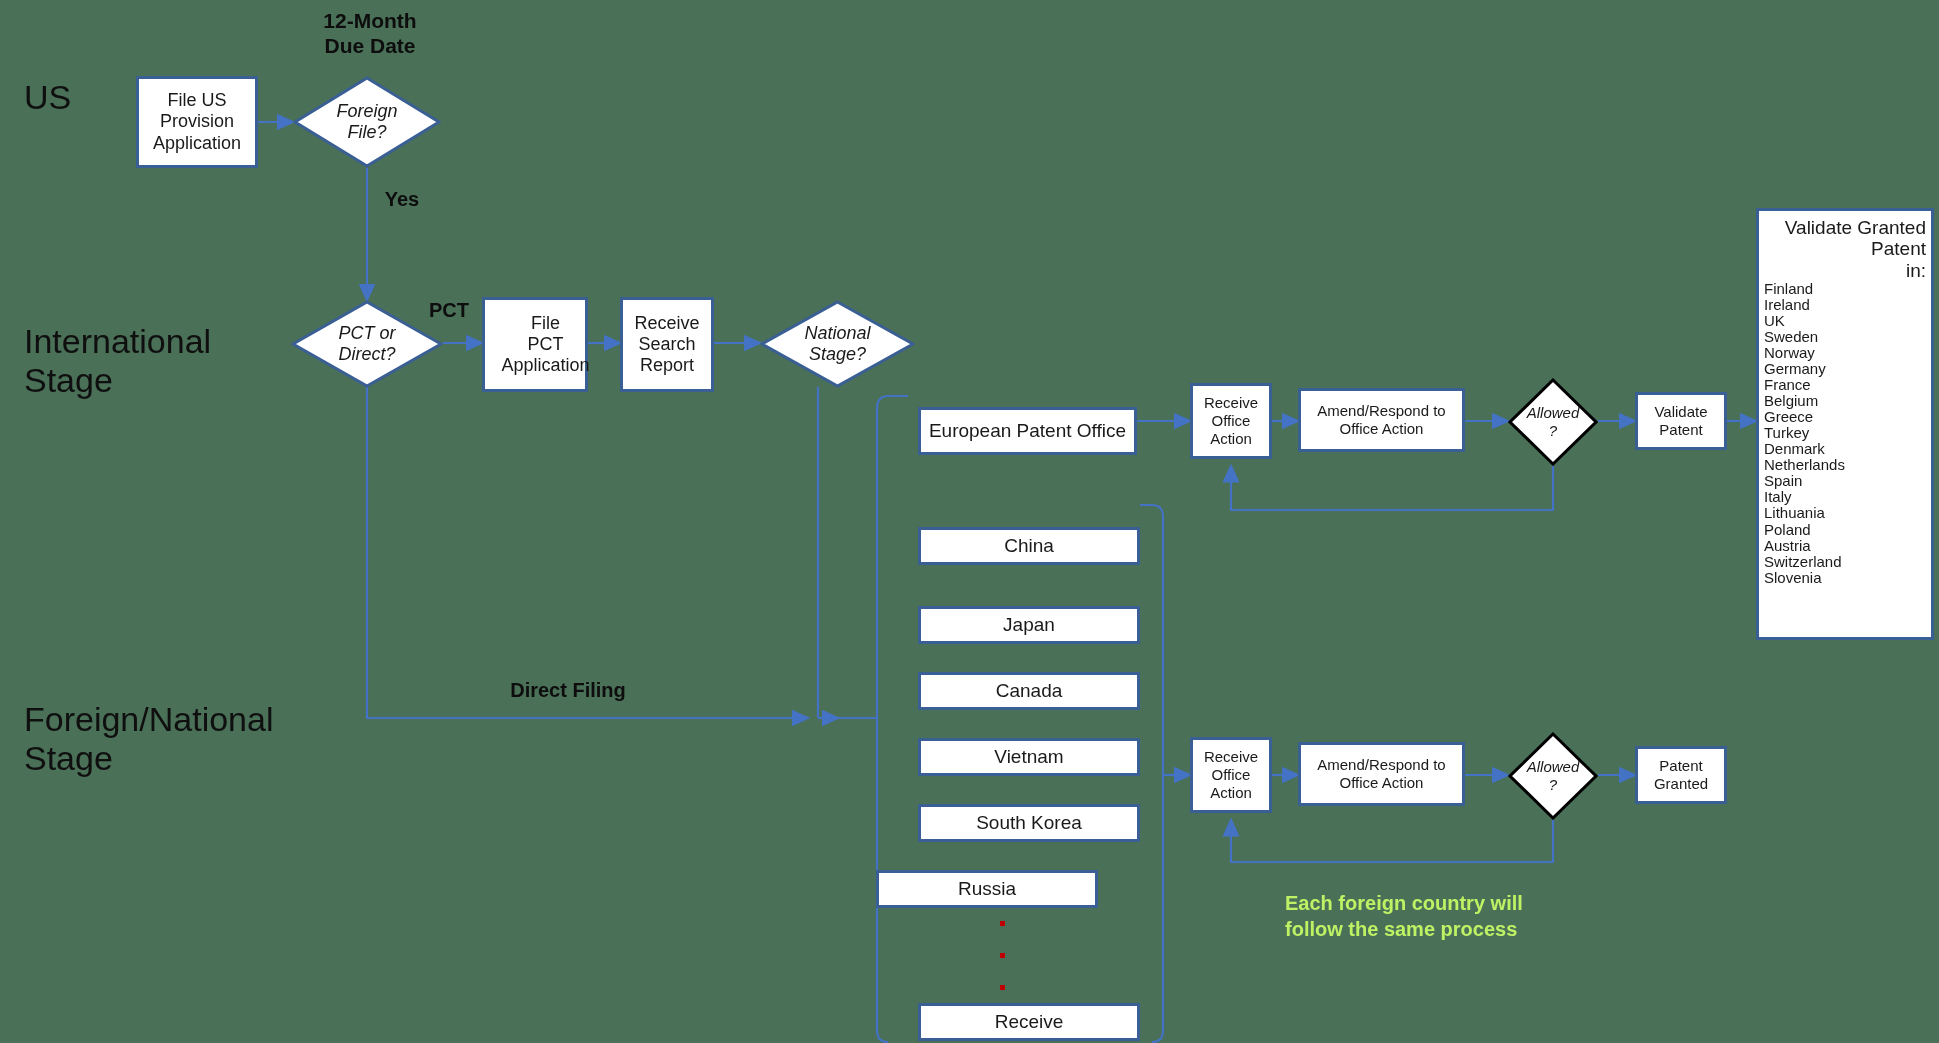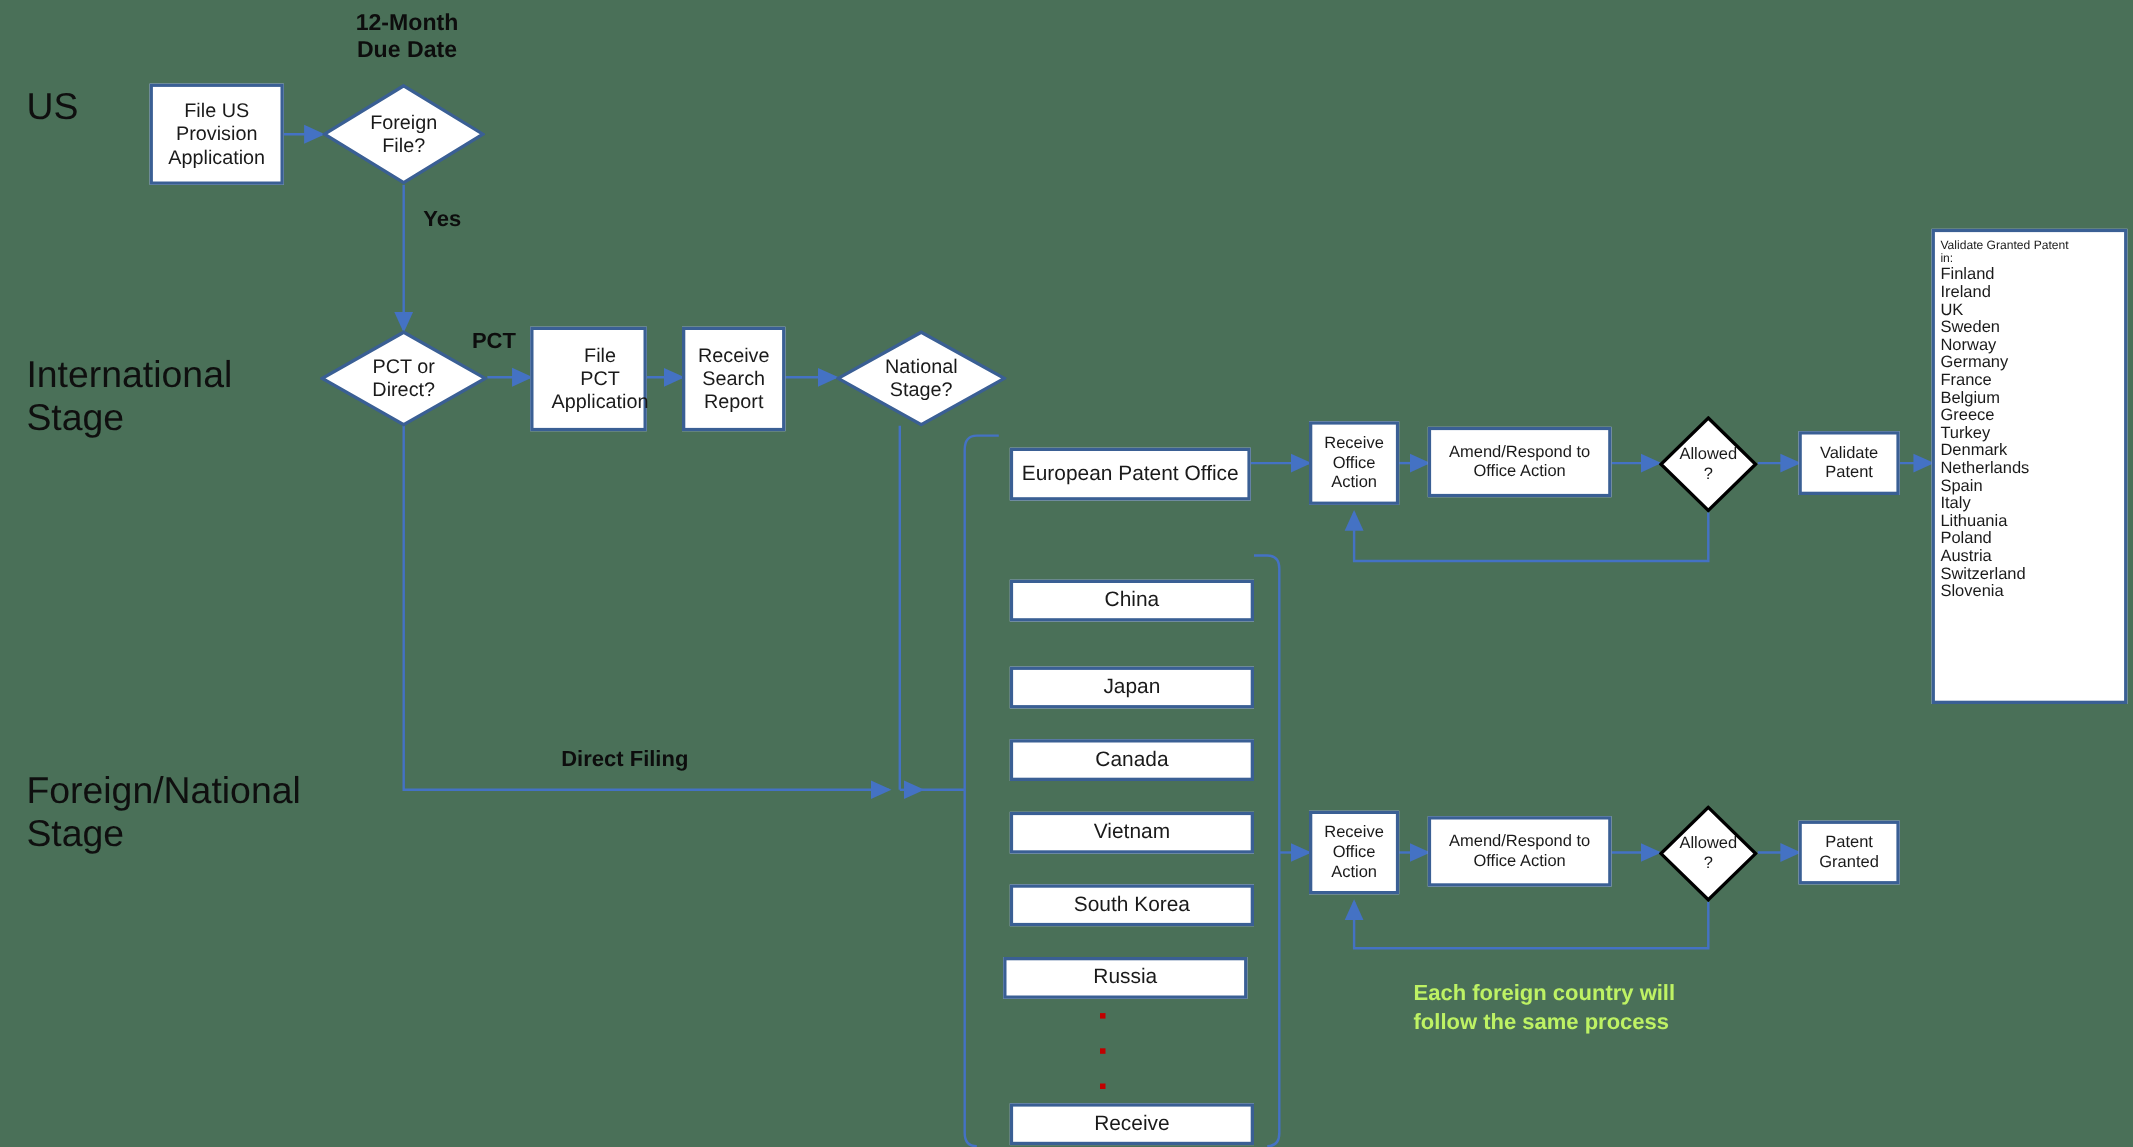--- a/index.html
+++ b/index.html
@@ -49,20 +49,21 @@
   .diamond > .dshape {
     position: absolute;
     left: 0; top: 0;
     width: 100%;
     height: 100%;
     z-index: -1;
   }
   .diamond > .dtext {
     position: relative;
     z-index: 1;
+    font-style: italic;
   }
   .stage-label {
     position: absolute;
     color: #0f0f0f;
     font-size: 34px;
     line-height: 1.16;
     white-space: pre-line;
     font-weight: 400;
   }
   .edge-label {
@@ -84,22 +85,22 @@
   .listbox {
     position: absolute;
     background: #ffffff;
     border: 3px solid #3a5f94;
     box-sizing: border-box;
     color: #1a1a1a;
     padding: 6px 0 4px 0;
   }
   .listbox .lb-title {
     display: block;
-    text-align: left;
-    font-size: 11px;
+    text-align: right;
+    font-size: 19px;
     line-height: 1.12;
     white-space: pre-line;
     padding: 0 5px;
   }
   .listbox .lb-item {
     display: block;
     text-align: left;
     font-size: 15px;
     line-height: 1.07;
     padding-left: 5px;
@@ -262,21 +263,21 @@
     <span class="lb-item">Austria</span>
     <span class="lb-item">Switzerland</span>
     <span class="lb-item">Slovenia</span>
   </div>
 
   <div class="node" style="left:918px; top:527px; width:222px; height:38px; font-size:19px;">China</div>
   <div class="node" style="left:918px; top:606px; width:222px; height:38px; font-size:19px;">Japan</div>
   <div class="node" style="left:918px; top:672px; width:222px; height:38px; font-size:19px;">Canada</div>
   <div class="node" style="left:918px; top:738px; width:222px; height:38px; font-size:19px;">Vietnam</div>
   <div class="node" style="left:918px; top:804px; width:222px; height:38px; font-size:19px;">South Korea</div>
-  <div class="node" style="left:912px; top:870px; width:222px; height:38px; font-size:19px;">Russia</div>
+  <div class="node" style="left:876px; top:870px; width:222px; height:38px; font-size:19px;">Russia</div>
 
   <div class="ellipsis-dot" style="left:1000px; top:921px;"></div>
   <div class="ellipsis-dot" style="left:1000px; top:953px;"></div>
   <div class="ellipsis-dot" style="left:1000px; top:985px;"></div>
 
   <div class="node" style="left:918px; top:1003px; width:222px; height:38px; font-size:19px;">Receive</div>
 
   <div class="node" style="left:1190px; top:737px; width:82px; height:76px; font-size:15px;">Receive
 Office
 Action</div>

